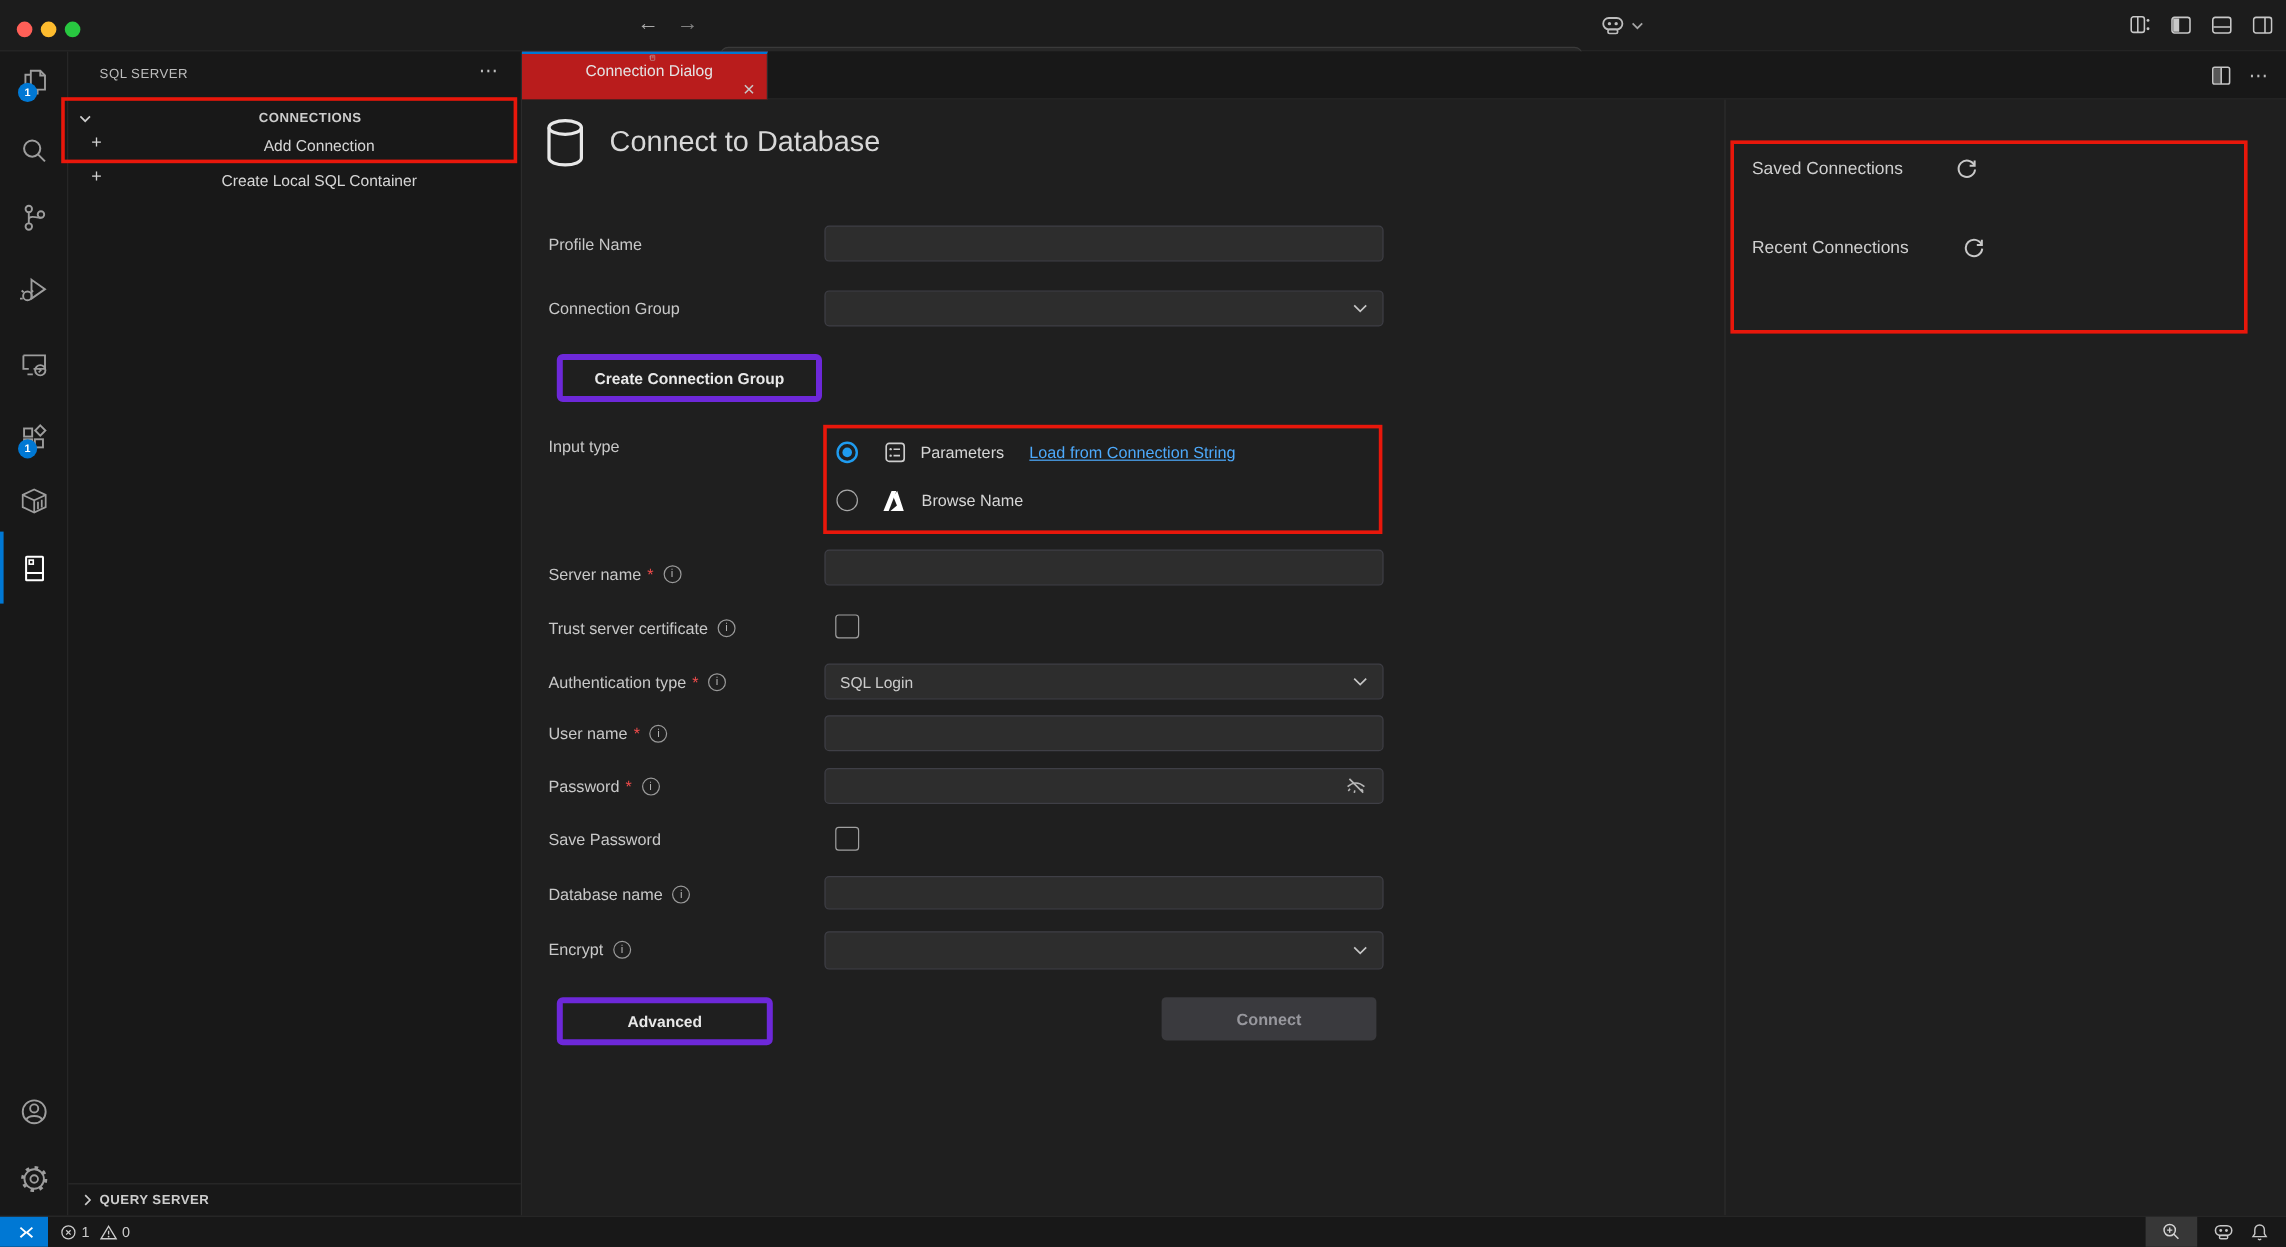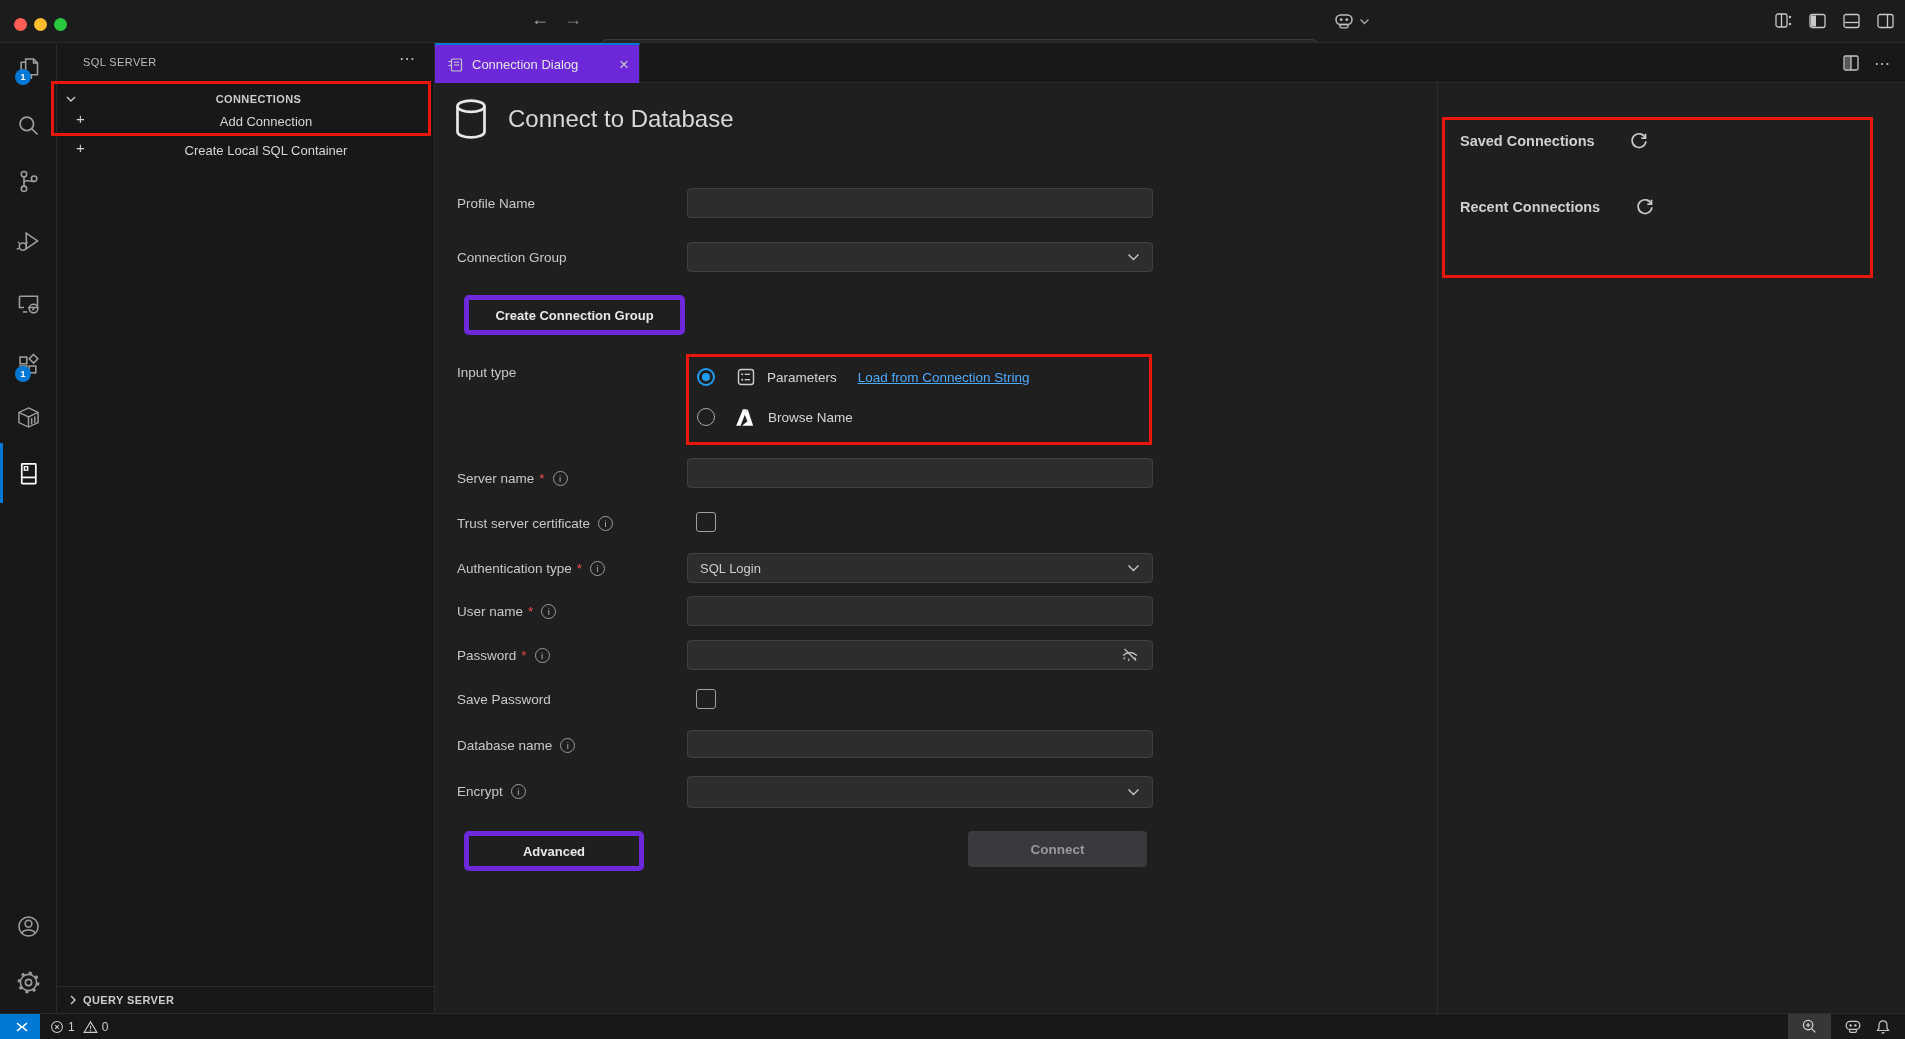--- a/index.html
+++ b/index.html
@@ -34,22 +34,22 @@
   .sb-row { position:absolute; left:0; right:0; height:24px; display:flex; align-items:center; color:#d6d6d6;justify-content:center; }
   .sb-sec-label { font-size:11px; font-weight:bold; letter-spacing:.4px; color:#cccccc; }
   .sb-item-label { font-size:13px; color:#d6d6d6; }
   .sb-plus { position:absolute; left:19px; top:1px; font-size:15px; color:#d0d0d0; }
   .qh { position:absolute; left:0; right:0; top:943px; height:27px; border-top:1px solid #2b2b2b;
         display:flex; align-items:center; }
 
   
   .editor { position:relative; flex:1; background:#181818; }
   .tabstrip { position:relative; height:40px; background:#181818; border-bottom:1px solid #2b2b2b; }
-  .tab { position:absolute; left:0; top:0; width:205px; height:40px; background:#6d28d9;
-         border-top:2px solid #0078d4; border-right:1px solid #2b2b2b; display:flex; align-items:center; }
+  .tab { position:absolute; left:0; top:0; width:205px; height:40px; background:#b91c1c;
+         border-top:2px solid #0078d4; border-right:1px solid #2b2b2b; display:flex; align-items:center;flex-direction:column; }
   .tab-label { font-size:13px; color:#e4e4e4; margin-left:8px; }
   .tab-close { margin-left:auto; margin-right:10px; color:#c8c8c8; font-size:17px; line-height:1; }
   .tabstrip-actions { position:absolute; right:14px; top:0; height:40px; display:flex; align-items:center; gap:14px; }
 
   .webview { position:absolute; left:0; top:40px; right:0; bottom:0; background:#1f1f1f; }
   .wv-divider { position:absolute; left:1002px; top:0; bottom:0; width:1px; background:#2d2d2d; }
 
   .form-header-icon { position:absolute; left:18px; top:15px; }
   .form-title { position:absolute; left:73px; top:22px; font-size:24px; font-weight:500; color:#d8d8d8; }
 
@@ -73,21 +73,21 @@
                   color:#97979d; font-weight:bold; font-size:13.5px; display:flex; align-items:center; justify-content:center; }
 
   .radio { width:18px; height:18px; border-radius:50%; flex:none; }
   .radio.sel { border:2px solid #1f9cf0; position:relative; }
   .radio.sel::after { content:""; position:absolute; left:3px; top:3px; width:8px; height:8px; border-radius:50%; background:#1f9cf0; }
   .radio.unsel { border:1.5px solid #a8a8a8; }
   .radio-row { position:absolute; left:252px; height:30px; display:flex; align-items:center; }
   .radio-row .rlabel { font-size:13.5px; color:#d6d6d6; }
   .link { font-size:13.5px; color:#4daafc; text-decoration:underline; }
 
-  .panel-h { position:absolute; font-size:14.5px; font-weight:bold; color:#cfcfcf; }
+  .panel-h { position:absolute; font-size:14.5px; font-weight:normal; color:#cfcfcf; }
   .refresh-btn { position:absolute; width:18px; height:18px; }
 
   
   .statusbar { position:relative; height:26px; background:#181818; border-top:1px solid #2b2b2b;
                display:flex; align-items:center; color:#cccccc; font-size:12px; }
   .remote { width:40px; height:26px; background:#0078d4; display:flex; align-items:center; justify-content:center; flex:none; }
   .sb-group { display:flex; align-items:center; gap:4px; margin-left:10px; }
   .sb-right { margin-left:auto; display:flex; align-items:center; height:26px; }
   .zoombtn { width:43px; height:26px; background:#373737; display:flex; align-items:center; justify-content:center; }
 

